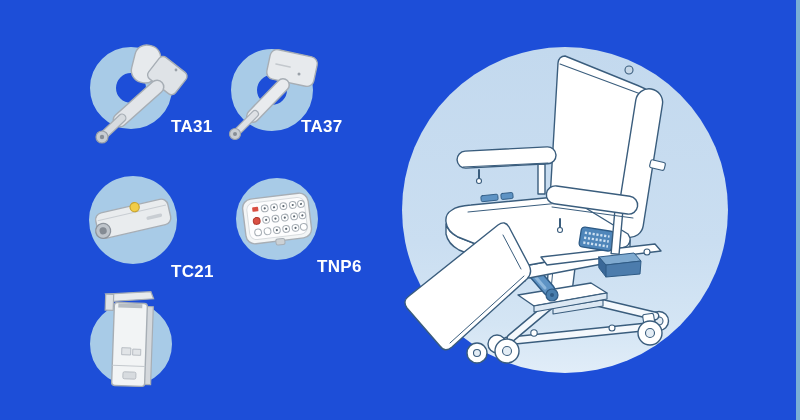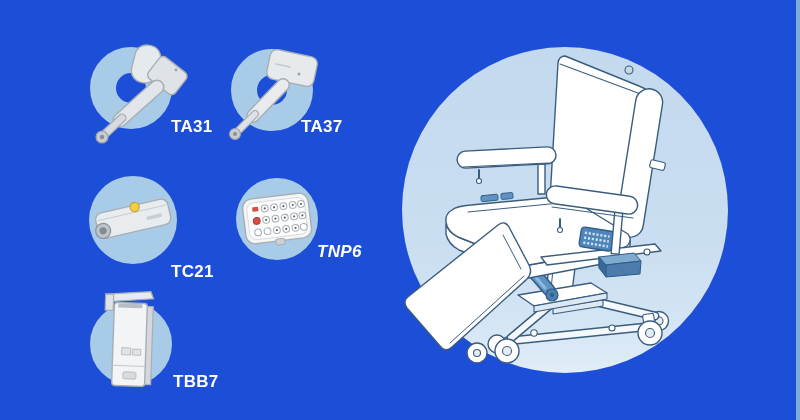--- a/index.html
+++ b/index.html
@@ -226,21 +226,18 @@
 </div>
 
 <div class="product-item" style="left:214px;top:45px;width:130px;height:95px;">
   <span class="product-label" style="left:87px;top:72px;">TA37</span>
 </div>
 
 <div class="product-item" style="left:89px;top:176px;width:126px;height:92px;">
   <span class="product-label" style="left:82px;top:50px;margin-top:36px;">TC21</span>
 </div>
 
-<div class="product-item" style="left:233px;top:176px;width:129px;height:92px;font-style:italic;">
+<div class="product-item" style="left:233px;top:191px;width:129px;height:92px;">
   <span class="product-label" style="left:84px;top:66px;">TNP6</span>
 </div>
 
-<div class="product-item" style="left:88px;top:300px;width:130px;height:95px;">
-  <span class="product-label" style="left:85px;top:72px;">TBB7</span>
-</div>
 
 </div>
 
 </body></html>

